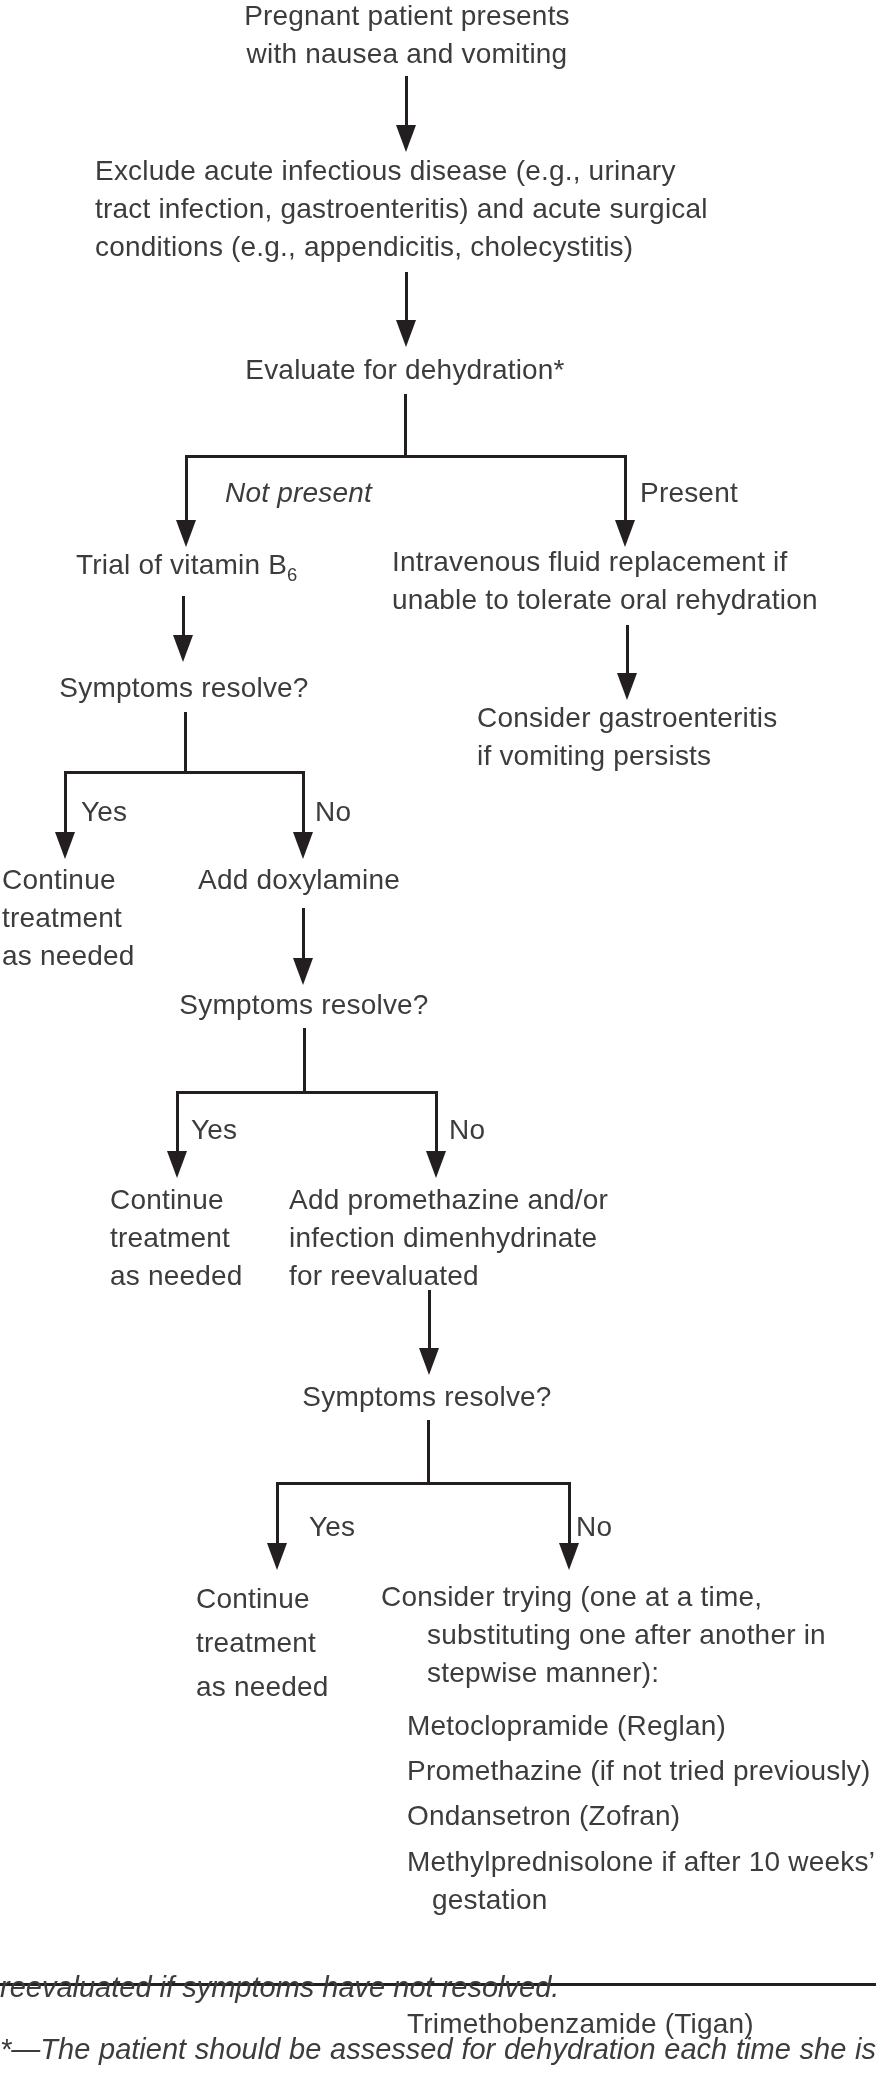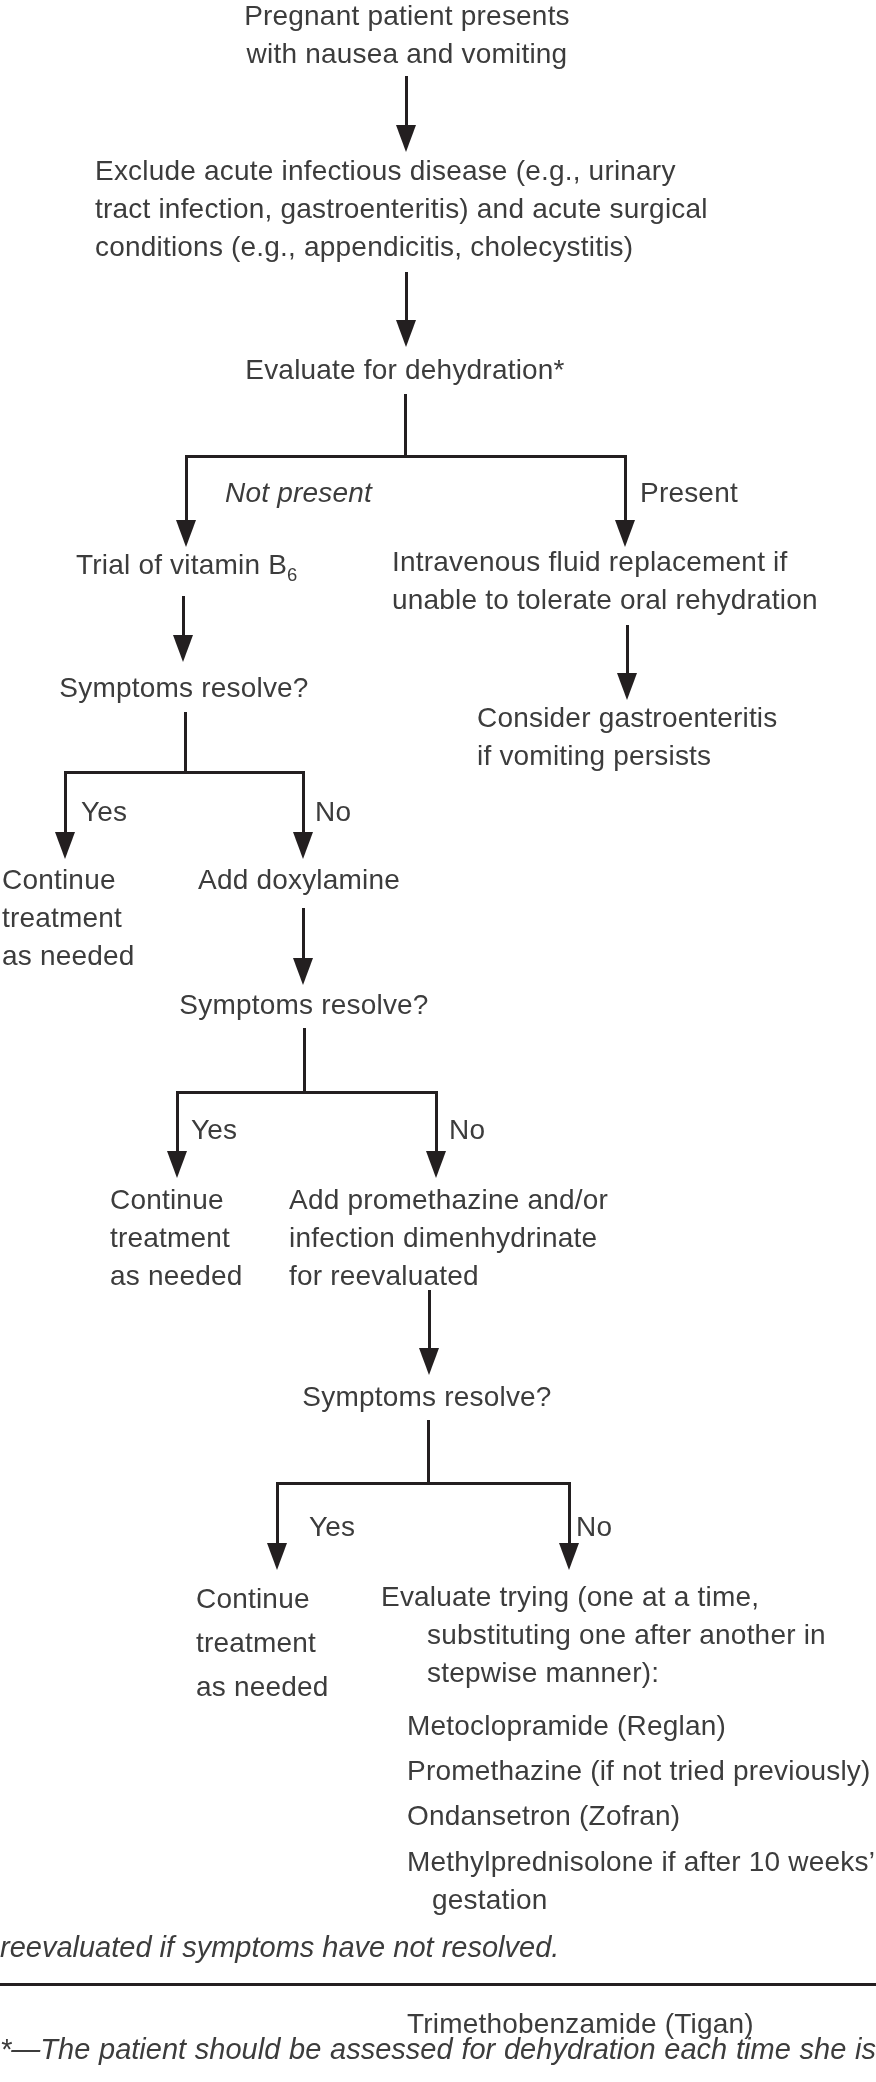--- a/index.html
+++ b/index.html
@@ -154,29 +154,29 @@
   <div class="ah" style="left:559px; top:1543px;"></div>
   <div class="t" style="left:309px; top:1508px;">Yes</div>
   <div class="t" style="left:576px; top:1508px;">No</div>
 
   <div class="t lh44" style="left:196px; top:1577px;">
     <div>Continue</div>
     <div>treatment</div>
     <div>as needed</div>
   </div>
 
-  <div class="t" style="left:381px; top:1578px;">Evaluate trying (one at a time,</div>
+  <div class="t" style="left:381px; top:1578px;">Consider trying (one at a time,</div>
   <div class="t" style="left:427px; top:1616px;">substituting one after another in</div>
   <div class="t" style="left:427px; top:1654px;">stepwise manner):</div>
 
   <div class="t" style="left:407px; top:1707px;">Metoclopramide (Reglan)</div>
   <div class="t" style="left:407px; top:1752px;">Promethazine (if not tried previously)</div>
   <div class="t" style="left:407px; top:1797px;">Ondansetron (Zofran)</div>
   <div class="t" style="left:407px; top:1843px;">Methylprednisolone if after 10 weeks’</div>
   <div class="t" style="left:432px; top:1881px;">gestation</div>
   <div class="t" style="left:407px; top:1977px;margin-top:28px;">Trimethobenzamide (Tigan)</div>
 
   <div class="rule" style="top:1983px;"></div>
 
   <div class="fn justify" style="top:2000px;margin-top:30px;">*—The patient should be assessed for dehydration each time she is</div>
-  <div class="fn" style="top:1928px;">reevaluated if symptoms have not resolved.</div>
+  <div class="fn" style="top:1968px;">reevaluated if symptoms have not resolved.</div>
 
 </div>
 
 </body></html>

